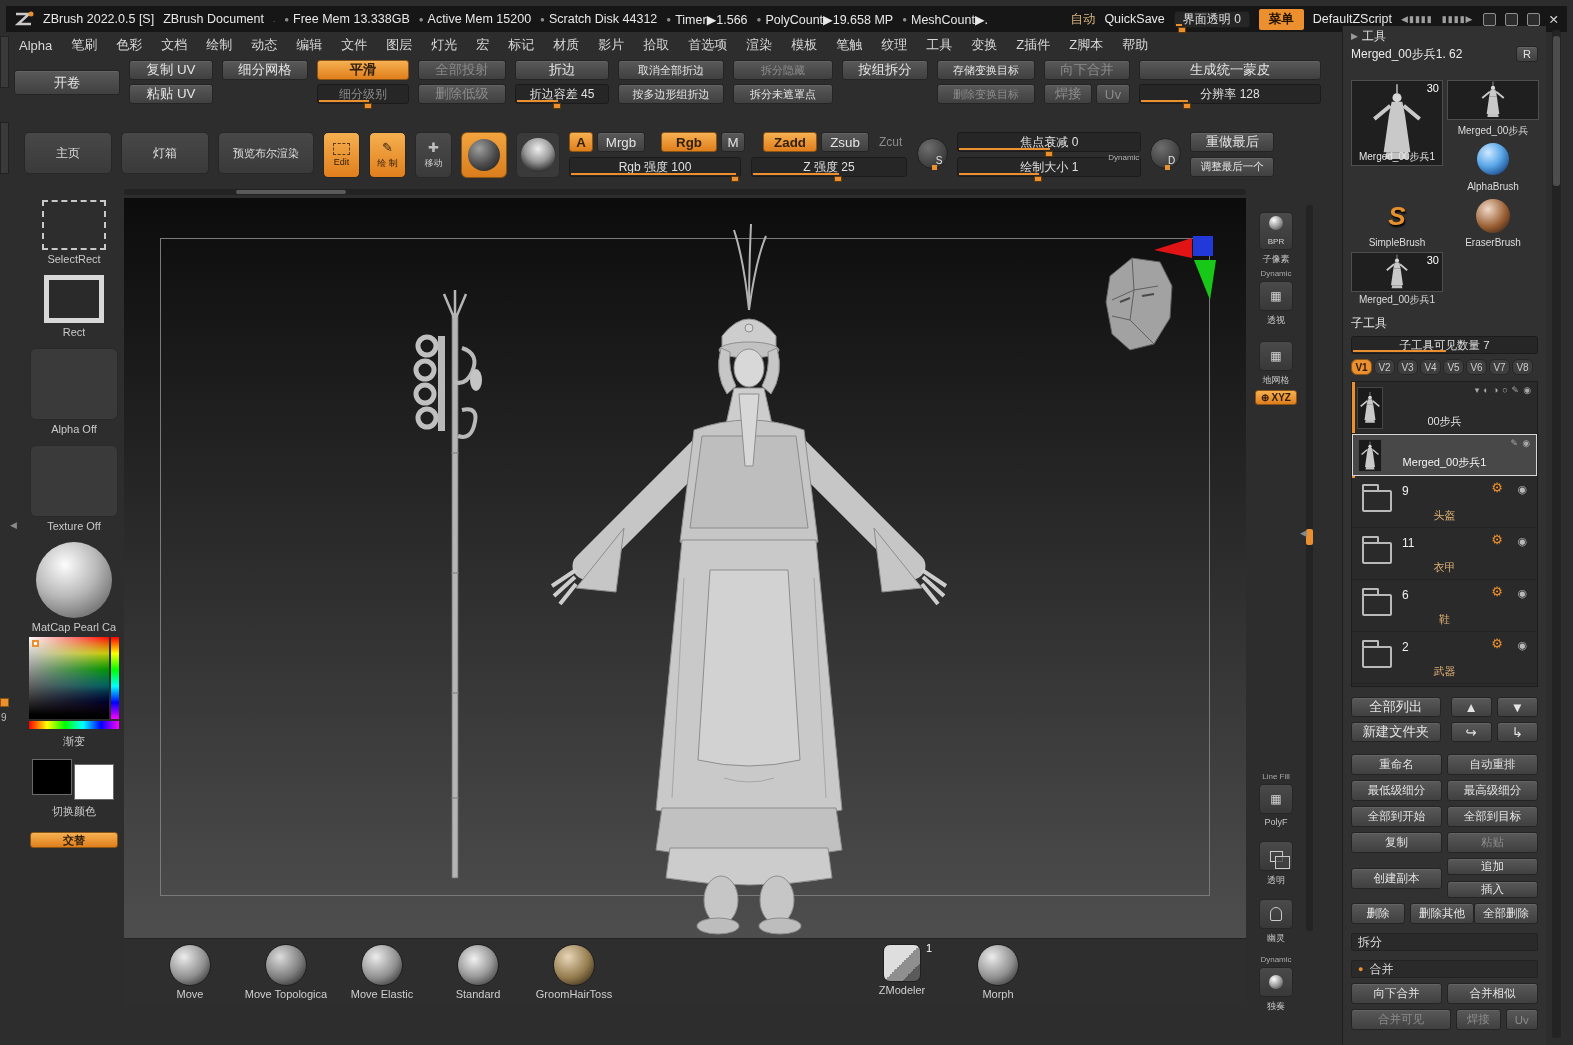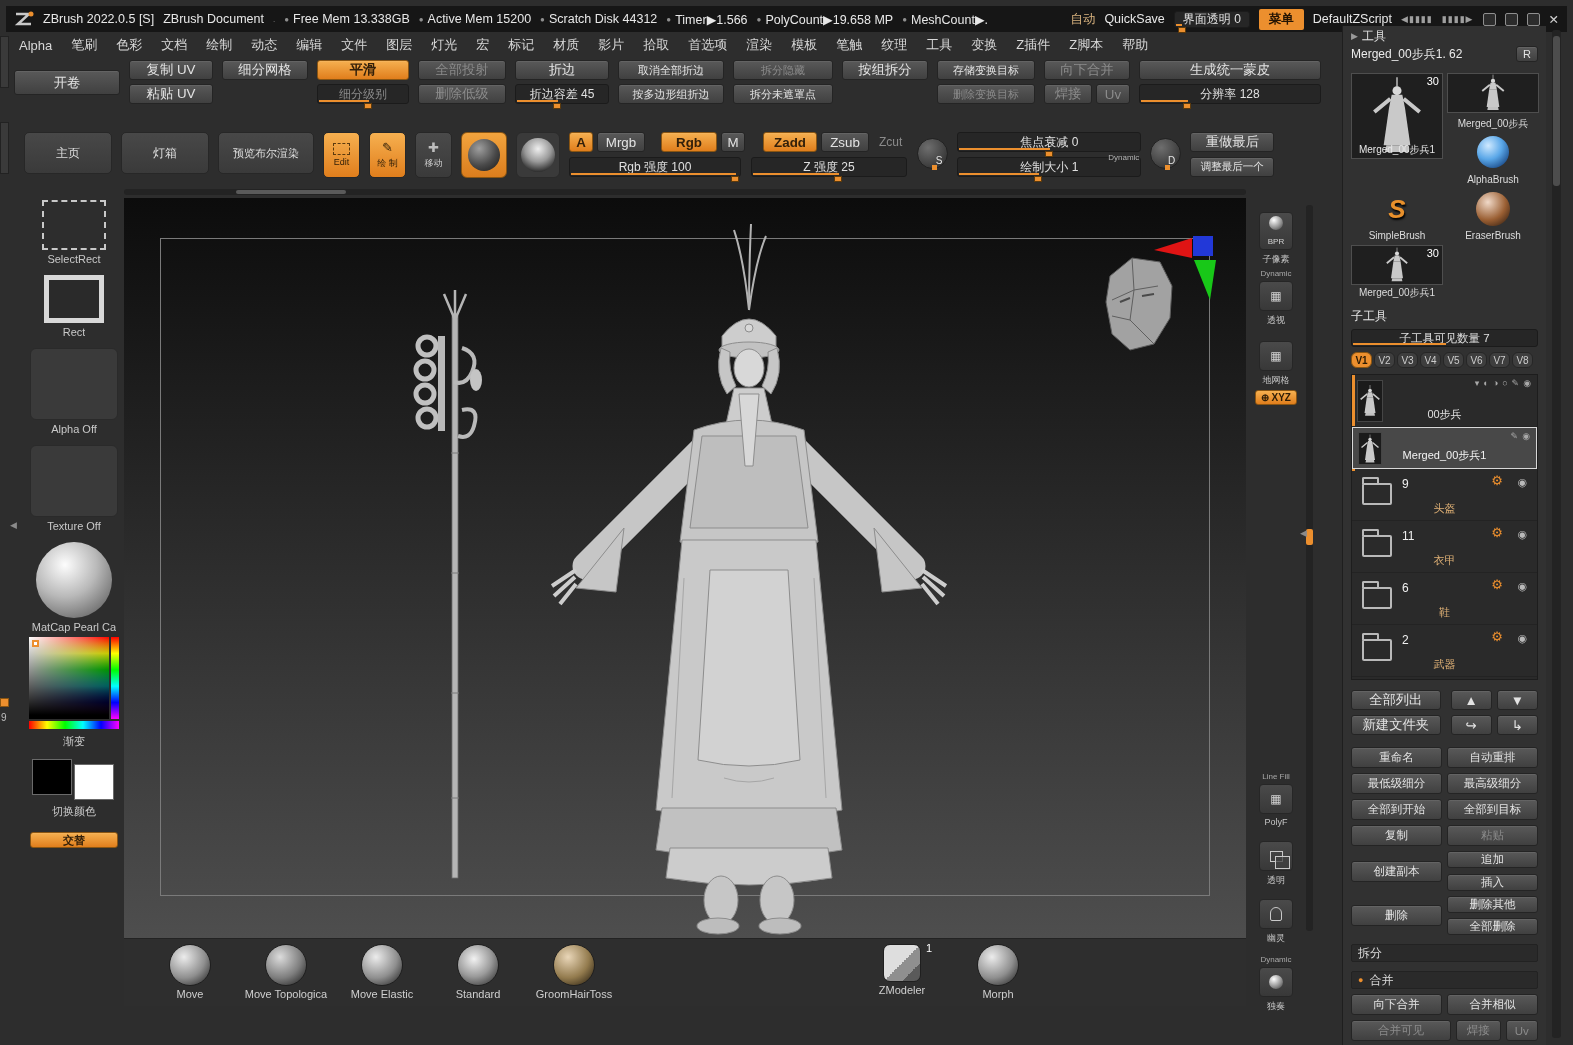--- a/index.html
+++ b/index.html
@@ -64,21 +64,21 @@
   .slbl.tiny{font-size:8px;color:#a8a8a8}
   .xyzbtn{display:flex;align-items:center;gap:2px;background:linear-gradient(#f6b050,#e07e1c);color:#2e1d07;
           font-size:10px;font-weight:bold;border-radius:3px;padding:1px 5px;border:1px solid #8a5512}
   .sq2{position:relative;width:13px;height:11px;border:1px solid #c9c9c9}
   .sq2::after{content:"";position:absolute;left:4px;top:4px;width:13px;height:11px;border:1px solid #c9c9c9;background:rgba(66,66,66,.75)}
   .gho{width:12px;height:14px;border:1px solid #c9c9c9;border-radius:6px 6px 2px 2px}
   .minisph{width:14px;height:14px;border-radius:50%;background:radial-gradient(circle at 35% 30%,#fff,#8a8a8a 60%,#333)}
   
   .rpanel{position:absolute;left:1342px;top:26px;width:204px;height:1019px;background:#313131;
           border-left:1px solid #1e1e1e;padding:2px 8px 0}
-  .toolgrid{display:grid;grid-template-columns:92px 92px;gap:4px;margin-top:9px}
+  .toolgrid{display:grid;grid-template-columns:92px 92px;gap:4px;margin-top:16px}
   .thumb{position:relative;background:#1f1f1f;border:1px solid #4e4e4e;display:flex;align-items:center;justify-content:center;overflow:hidden}
   .tlabel{display:block;font-size:10px;text-align:center;color:#ddd;margin-top:1px;white-space:nowrap;overflow:hidden;max-width:92px}
   .badge{position:absolute;top:1px;right:3px;font-size:11px;color:#fff}
   .vtab{width:21px;height:16px;background:#3e3e3e;border:1px solid #262626;border-radius:6px;font-size:10px;
         display:flex;align-items:center;justify-content:center;color:#ccc}
   .vtab.on{background:#ec8f2e;color:#2a1a05;font-weight:bold;border-color:#8a5512}
   .stlist{position:relative;background:#2a2a2a;border:1px solid #1d1d1d;height:306px;overflow:hidden;margin-top:6px}
   .strow{position:relative;height:52px;border-bottom:1px solid #232323}
   .miniicons{position:absolute;top:3px;right:6px;display:flex;gap:4px;font-size:9px;color:#a9a9a9}
   .fold{position:absolute;left:10px;top:14px;width:30px;height:22px;border:2px solid #b9b9b9;border-radius:2px}
@@ -668,21 +668,21 @@
         </div>
       <div style="flex:1;display:flex;flex-direction:column;gap:6px">
         <button class="btn">追加</button>
         <button class="btn">插入</button>
       </div>
     </div>
     <div class="prow" style="align-items:center">
       <div style="flex:1;display:flex;align-items:center">
           <button class="btn" style="flex:1">删除</button>
         </div>
-      <div style="flex:1;display:flex;flex-direction:column;gap:5px">
+      <div style="flex:1;display:flex;flex-direction:row;">
         <button class="btn">删除其他</button>
         <button class="btn">全部删除</button>
       </div>
     </div>
     <div class="secbar">
         <span>拆分</span>
       </div>
     <div class="secbar">
       <span style="color:#ec8f2e;font-size:9px">●</span>
       <span>合并</span>

